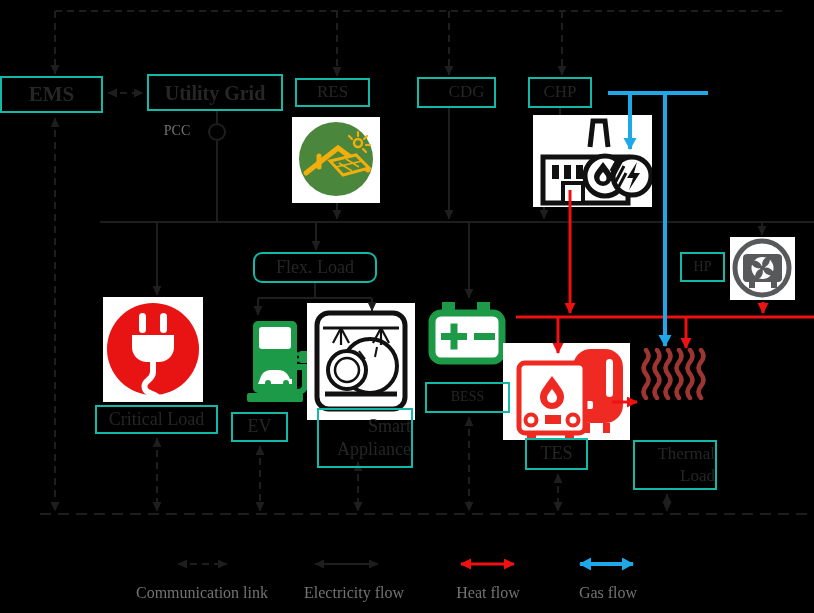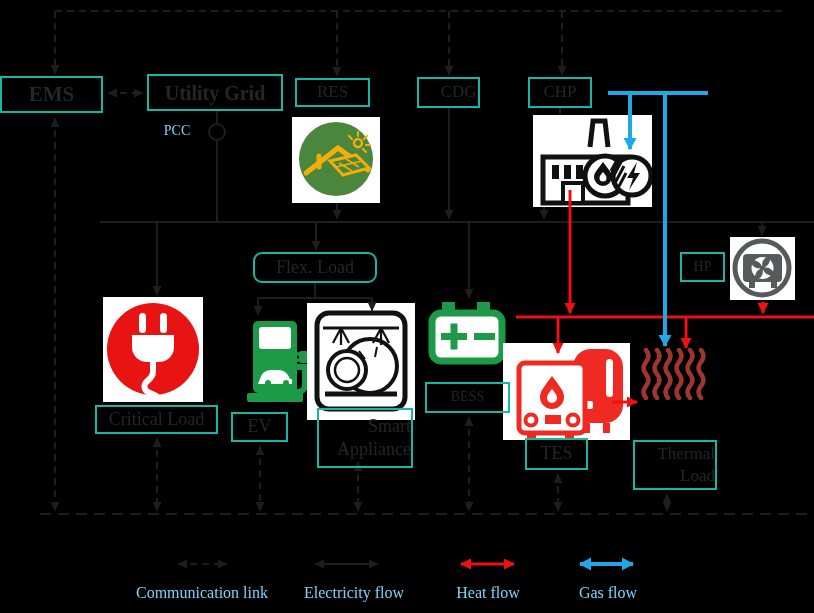--- a/index.html
+++ b/index.html
@@ -1,21 +1,21 @@
 <!DOCTYPE html>
 <html><head>
 <meta charset="utf-8">
 <style>
   html,body{margin:0;padding:0;background:#000;}
   #canvas{position:relative;width:814px;height:613px;background:#000;overflow:hidden;
           font-family:"Liberation Serif","DejaVu Serif",serif;}
   .box{position:absolute;display:flex;align-items:center;justify-content:center;
        border:2px solid #14b8a6;color:#262626;text-align:right;line-height:1.3;
        box-sizing:border-box;background:transparent;}
-  .plain{position:absolute;color:#7dd3fc;text-align:center;}
+  .plain{position:absolute;color:#737373;text-align:center;}
   .bold{font-weight:bold;}
   .iconbg{position:absolute;background:#fff;}
   .icon-naked{position:absolute;}
   svg{display:block;}
   #wires{position:absolute;left:0;top:0;z-index:5;}
   .box,.plain{z-index:6;}
   .iconbg,.icon-naked{z-index:2;}
 </style>
 </head>
 <body>
@@ -221,21 +221,21 @@
     </div>
 
   <div class="box" style="left:295px;top:78px;width:75px;height:29px;font-size:17px;">
       <span>RES</span>
     </div>
 
   <div class="box bold" style="left:147px;top:74px;width:136px;height:37px;font-size:20px;">
       <span>Utility Grid</span>
     </div>
 
-  <div class="box" style="left:417px;top:77px;width:63px;height:31px;font-size:17px;padding-left:20px;">
+  <div class="box" style="left:417px;top:77px;width:79px;height:31px;font-size:17px;padding-left:20px;">
       <span>CDG</span>
     </div>
 
   <div class="box" style="left:528px;top:77px;width:64px;height:31px;font-size:17px;">
       <span>CHP</span>
     </div>
 
   <div class="plain" style="left:156px;top:123px;width:42px;font-size:14px;"><span>PCC</span></div>
 
   <div class="box" style="left:253px;top:252px;width:124px;height:31px;font-size:18px;border-radius:9px;">

